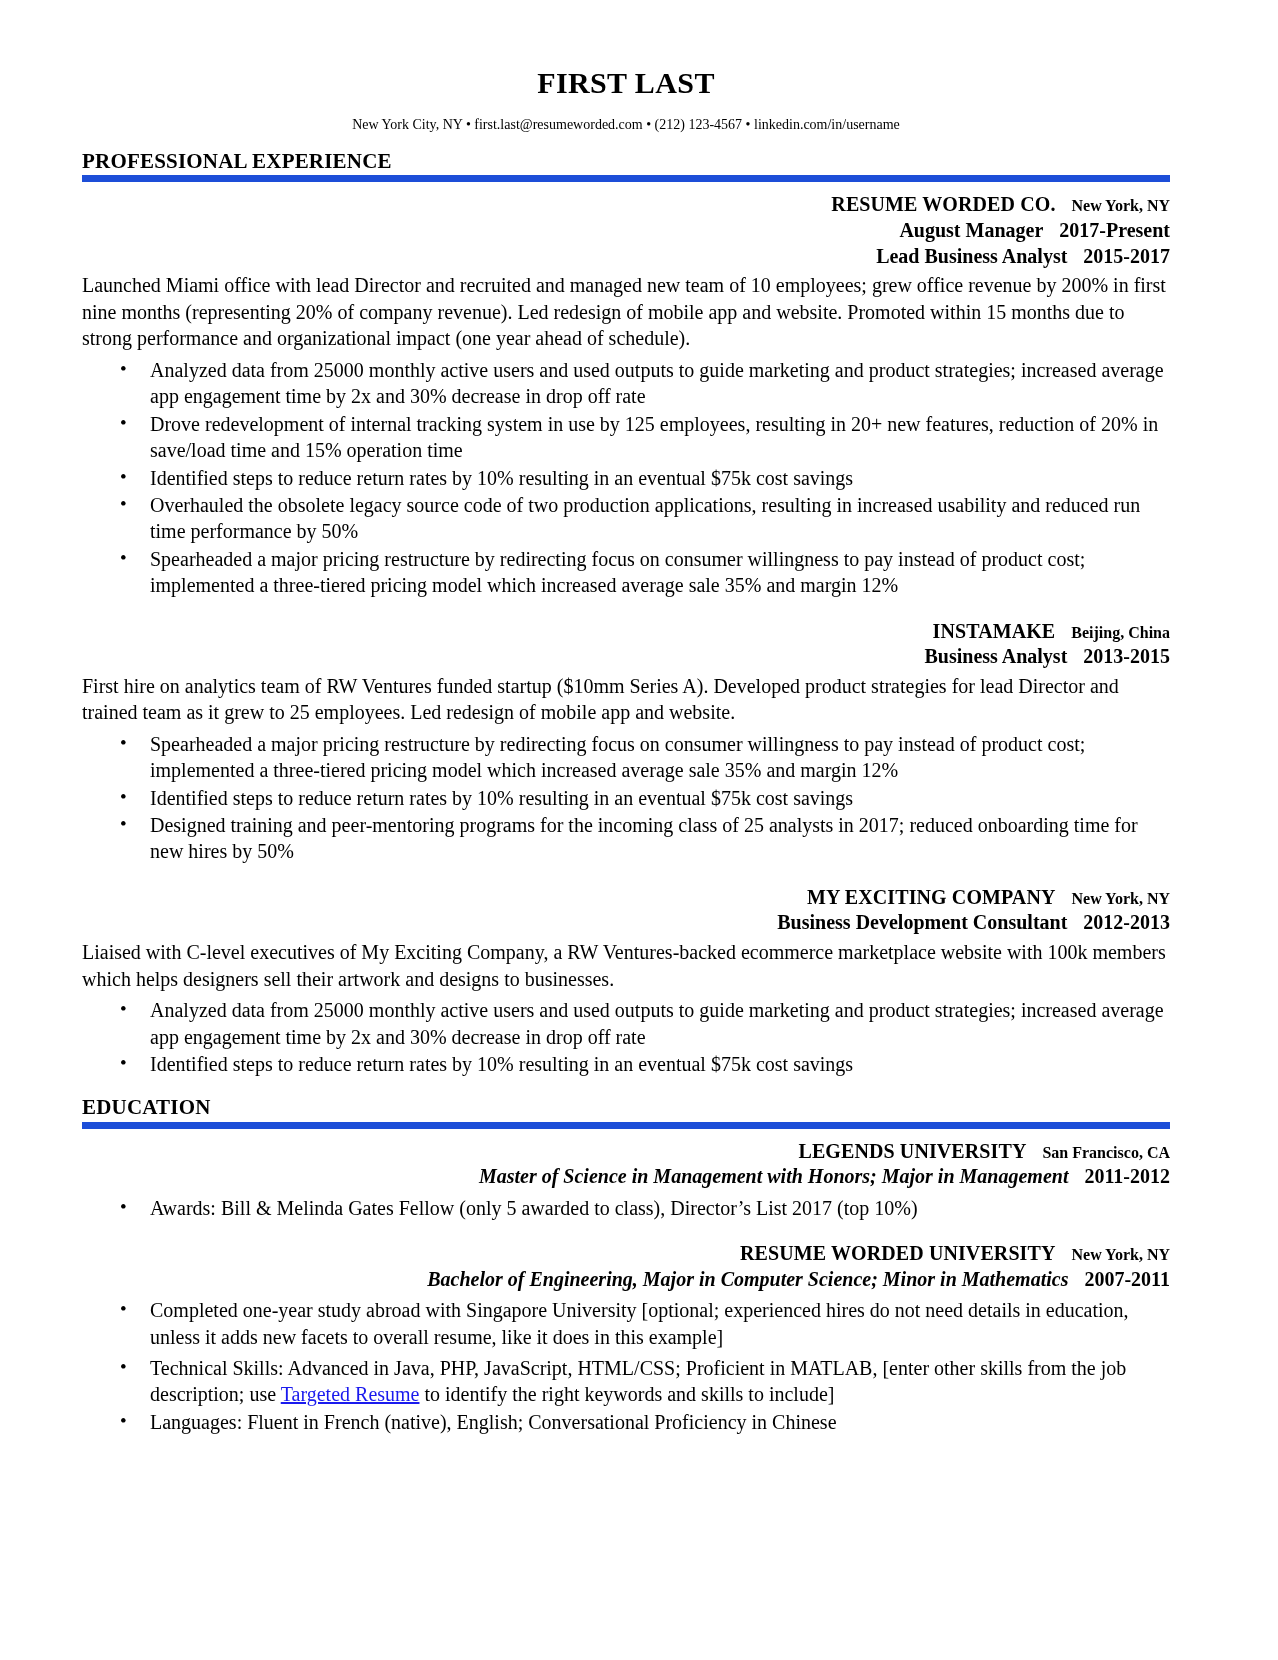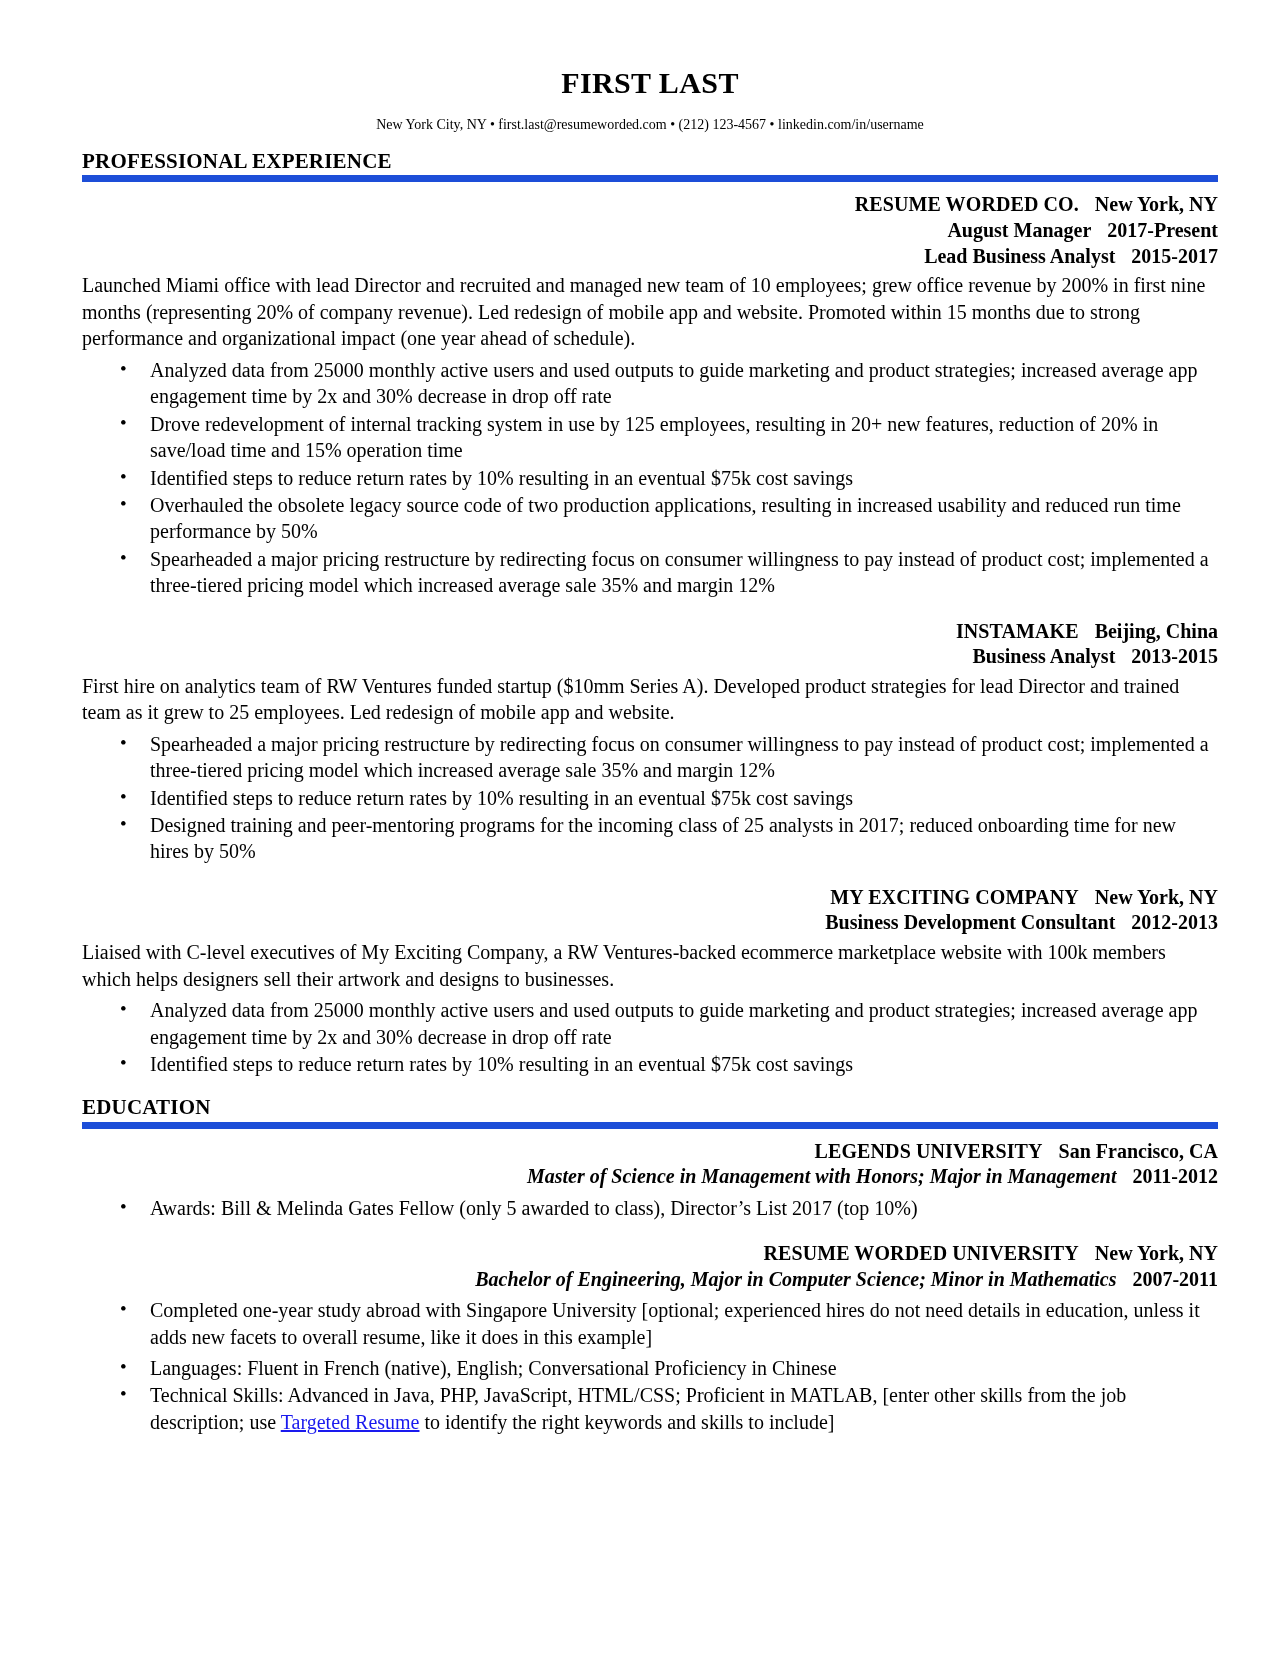--- a/index.html
+++ b/index.html
@@ -11,21 +11,21 @@
     width: 1278px;
     min-height: 1660px;
     font-family: "Liberation Serif", "DejaVu Serif", serif;
     color: #000000;
     -webkit-font-smoothing: antialiased;
   }
   .page {
     width: 1278px;
     min-height: 1660px;
     box-sizing: border-box;
-    padding: 66px 60px 20px 82px;
+    padding: 66px 108px 20px 82px;
     position: relative;
   }
 
   
   .name {
     text-align: center;
     font-size: 30px;
     font-weight: bold;
     letter-spacing: 0.4px;
     line-height: 1.15;
@@ -68,21 +68,21 @@
     justify-content: flex-end;
     align-items: baseline;
     line-height: 1.28;
   }
   .org {
     font-size: 20px;
     font-weight: bold;
     letter-spacing: 0.1px;
   }
   .loc {
-    font-size: 20px;
+    font-size: 16px;
     font-weight: bold;
     white-space: nowrap;
     padding-left: 16px;
   }
   .title {
     font-size: 20px;
     font-weight: bold;
   }
   .dates {
     font-size: 20px;
@@ -222,17 +222,17 @@
       <span class="degree">Bachelor of Engineering, Major in Computer Science; Minor in Mathematics</span>
       <span class="dates">2007-2011</span>
     </div>
     <ul class="bullets">
       <li>Completed one-year study abroad with Singapore University [optional; experienced hires do not need details in education, unless it adds new facets to overall resume, like it does in this example]</li>
     </ul>
   </div>
 
 
   <ul class="bullets">
+    <li><span>Technical Skills: Advanced in Java, PHP, JavaScript, HTML/CSS; Proficient in MATLAB, [enter other skills from the job description; use </span><a class="inline-link" href="#">Targeted Resume</a><span> to identify the right keywords and skills to include]</span></li>
     <li>Languages: Fluent in French (native), English; Conversational Proficiency in Chinese</li>
-    <li><span>Technical Skills: Advanced in Java, PHP, JavaScript, HTML/CSS; Proficient in MATLAB, [enter other skills from the job description; use </span><a class="inline-link" href="#">Targeted Resume</a><span> to identify the right keywords and skills to include]</span></li>
   </ul>
 
 </div>
 
 </body></html>

